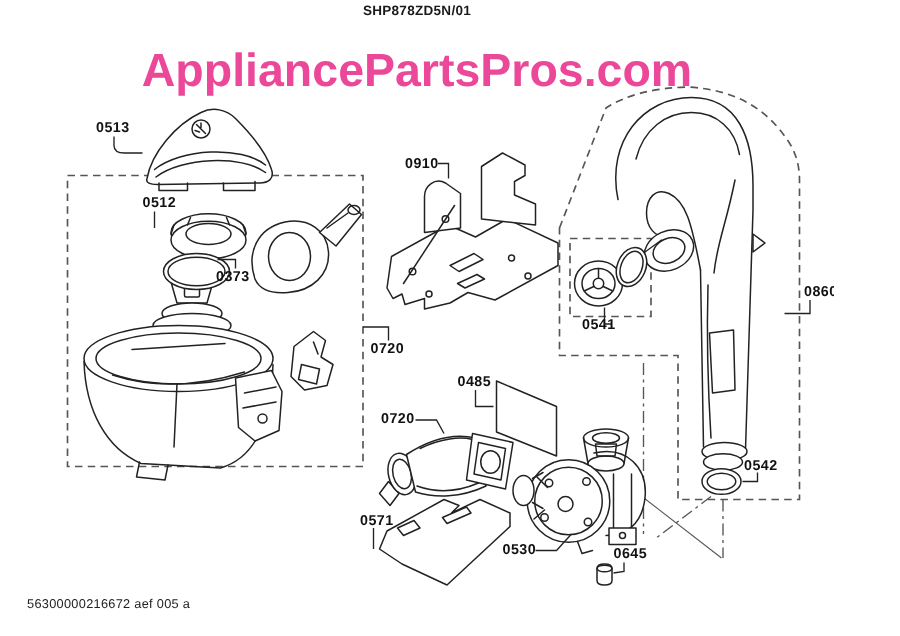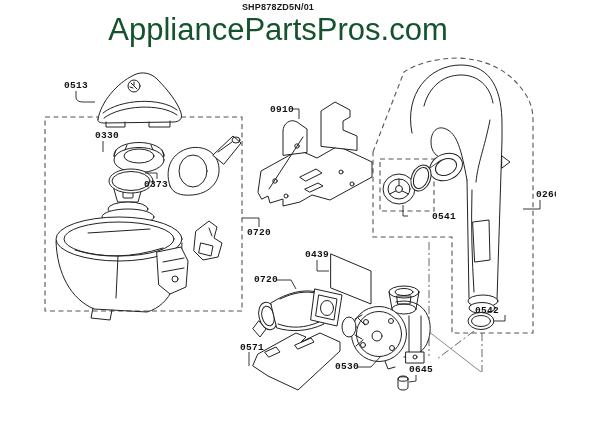--- a/index.html
+++ b/index.html
@@ -5,30 +5,30 @@
   html,body{margin:0;padding:0;background:#fff;}
   #stage{
     position:relative;width:556px;height:424px;background:#fff;overflow:hidden;
     font-family:"Liberation Sans",sans-serif;
   }
   .model{
     position:absolute;top:2px;left:0;width:100%;text-align:center;
     font-size:9px;font-weight:700;color:#1a1a1a;letter-spacing:.2px;
   }
   .watermark{
-    position:absolute;top:12px;left:0;width:100%;text-align:center;
-    font-size:31px;font-weight:400;color:#14532d;letter-spacing:0;
+    position:absolute;top:29px;left:0;width:100%;text-align:center;
+    font-size:31px;font-weight:700;color:#ec4899;letter-spacing:0;
   }
   .doc{
     position:absolute;left:18px;top:397px;
     font-size:8.5px;font-weight:400;color:#222;letter-spacing:.2px;
   }
   .lbl{
     position:absolute;font-size:9.5px;font-weight:700;color:#111;
-    letter-spacing:.3px;line-height:1;white-space:nowrap;font-family:Liberation Mono, monospace;
+    letter-spacing:.3px;line-height:1;white-space:nowrap;
   }
   svg{position:absolute;left:0;top:0;}
 </style>
 </head>
 <body>
 
 <div id="stage">
 
   <div class="model">SHP878ZD5N/01</div>
   <div class="watermark">AppliancePartsPros.com</div>
@@ -213,26 +213,27 @@
       <path d="M505 315 L505 321 L495 321"></path>
       <path d="M317 260 L317 271 L329 271"></path>
       <path d="M277 280 L291 280 L296 289"></path>
       <path d="M249 352 L249 366"></path>
       <path d="M357 367 L371 367 L381 356"></path>
       <path d="M416 375 L416 381 L409 382"></path>
     </g>
   </svg>
 
   <span class="lbl" style="left:64px;top:81px">0513</span>
-  <span class="lbl" style="left:95px;top:131px">0330</span>
+  <span class="lbl" style="left:95px;top:131px">0512</span>
   <span class="lbl" style="left:144px;top:180px">0373</span>
   <span class="lbl" style="left:247px;top:228px">0720</span>
   <span class="lbl" style="left:270px;top:105px">0910</span>
-  <span class="lbl" style="left:536px;top:190px">0260</span>
-  <span class="lbl" style="left:432px;top:212px">0541</span>
-  <span class="lbl" style="left:475px;top:306px">0542</span>
-  <span class="lbl" style="left:305px;top:250px">0439</span>
+  <span class="lbl" style="left:536px;top:190px">0860</span>
+  <span class="lbl" style="left:388px;top:212px">0541</span>
+  <span class="lbl" style="left:496px;top:306px">0542</span>
+  <span class="lbl" style="left:305px;top:250px">0485</span>
   <span class="lbl" style="left:254px;top:275px">0720</span>
   <span class="lbl" style="left:240px;top:343px">0571</span>
   <span class="lbl" style="left:335px;top:362px">0530</span>
   <span class="lbl" style="left:409px;top:365px">0645</span>
 
+  <div class="doc">56300000216672 aef 005 a</div>
 </div>
 
 </body></html>

